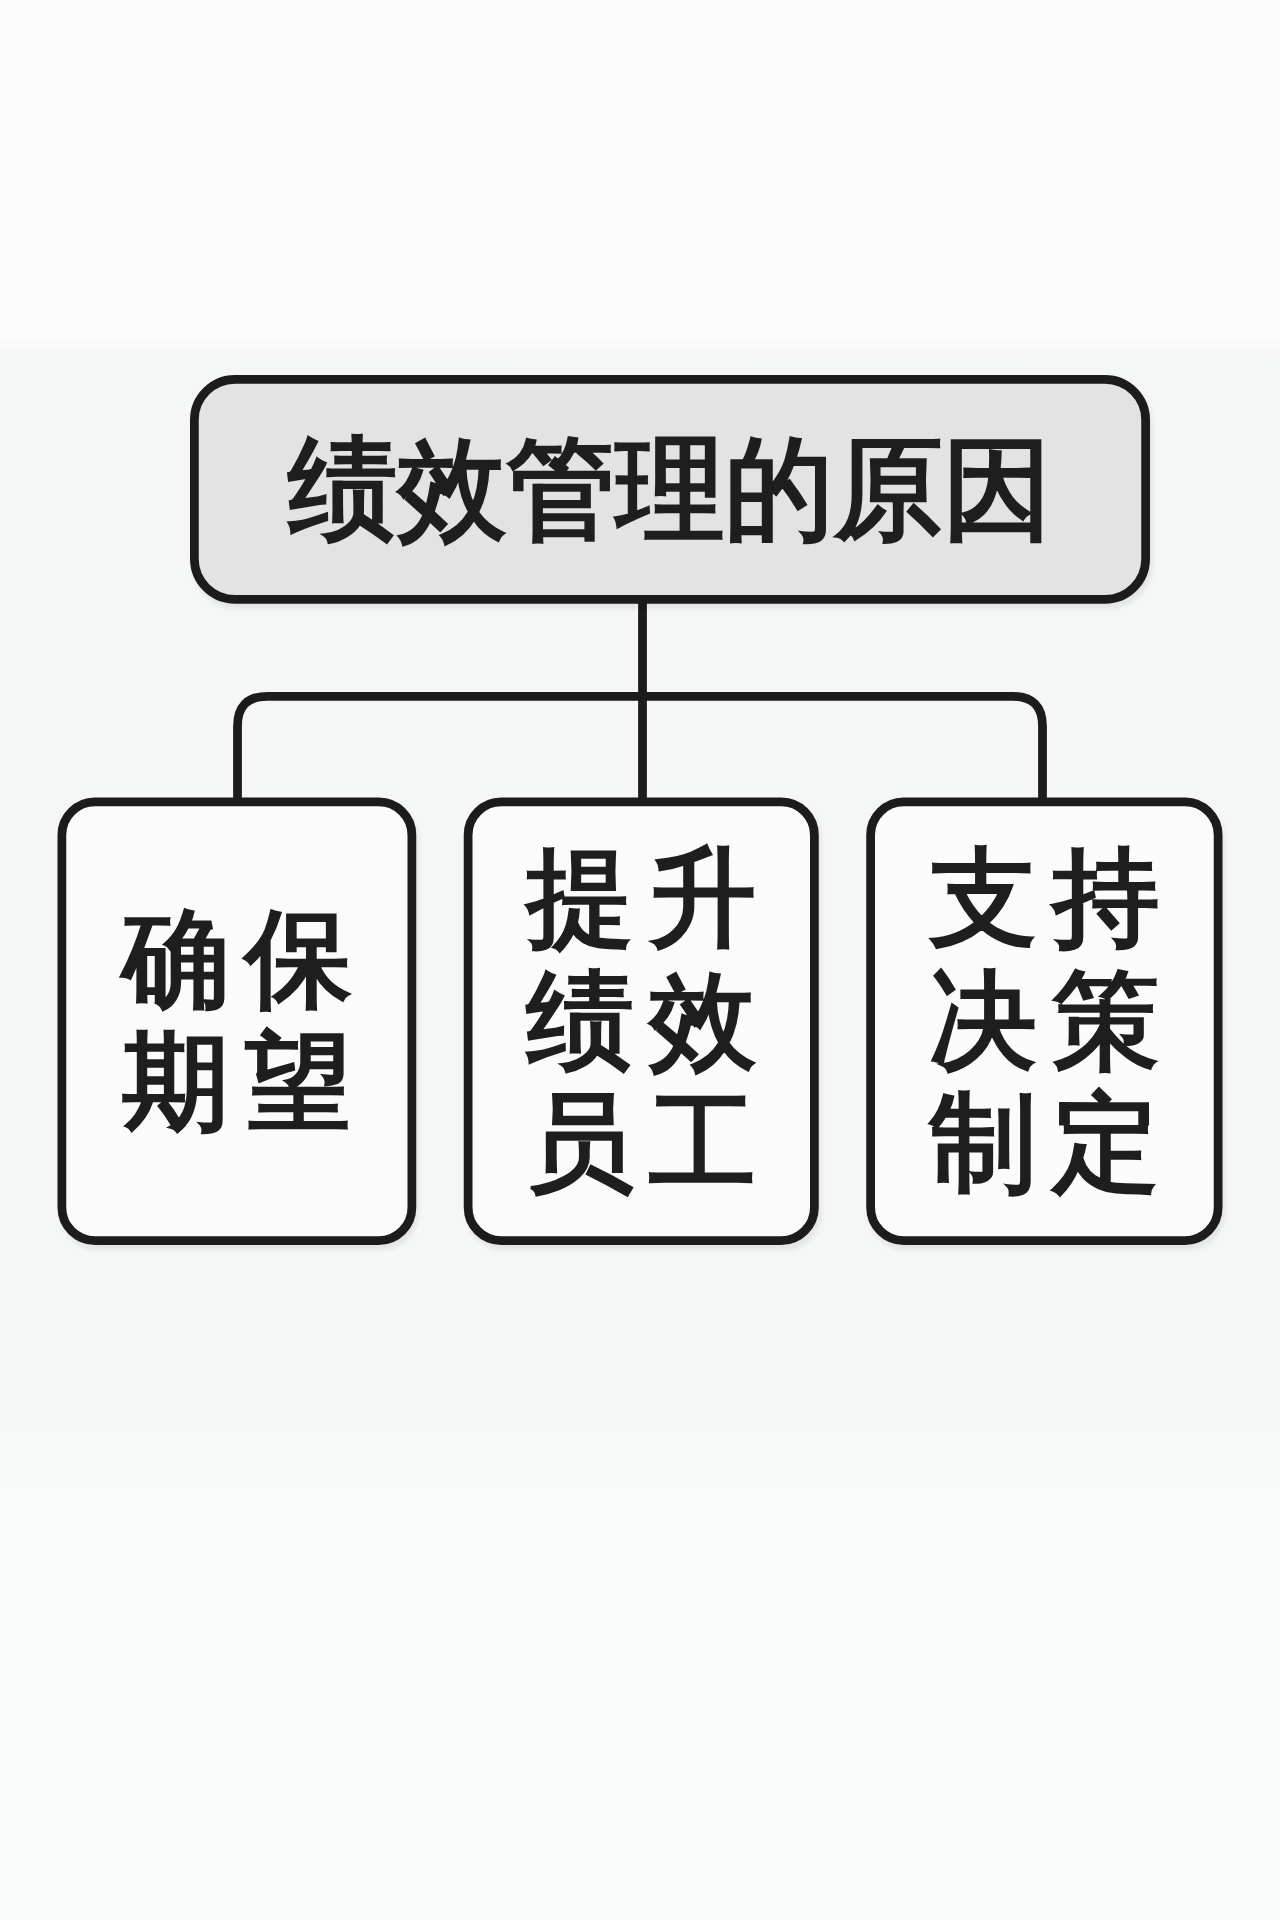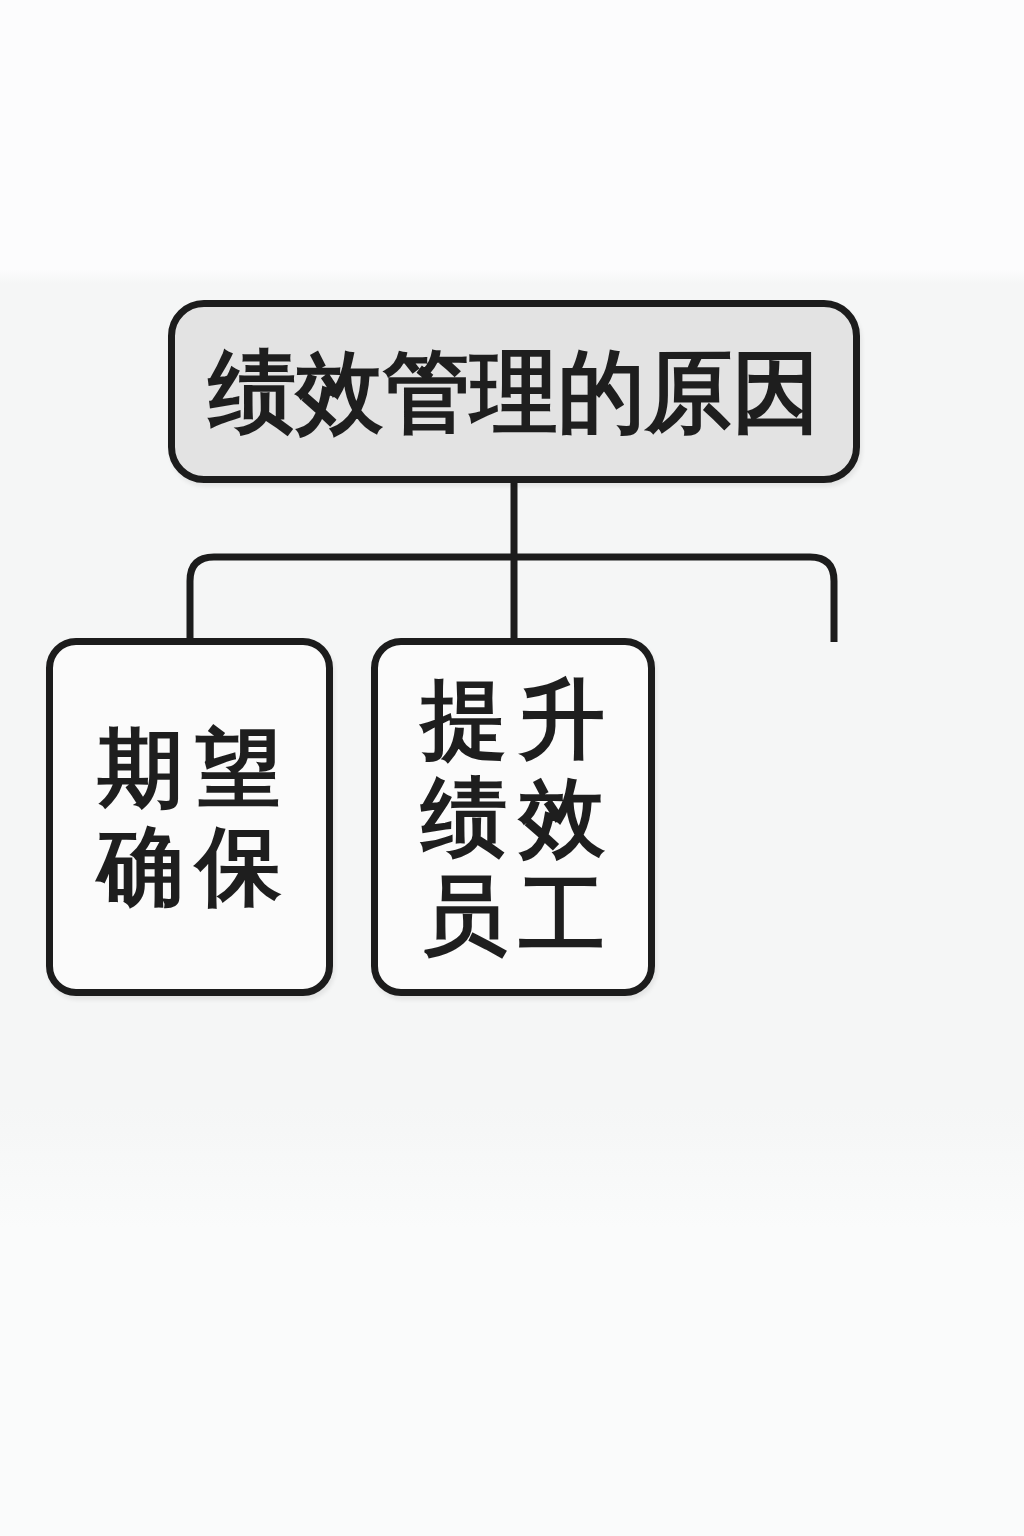--- a/index.html
+++ b/index.html
@@ -23,23 +23,23 @@
   .node {
     position: absolute;
     box-sizing: border-box;
     border: 7px solid var(--border);
     display: flex;
     align-items: center;
     justify-content: center;
     box-shadow: 2px 4px 4px rgba(0,0,0,0.07);
   }
   .root-node {
-    left: 168px;
+    left: 152px;
     top: 300px;
-    width: 692px;
+    width: 768px;
     height: 183px;
     border-radius: 36px;
     background: var(--root-fill);
   }
   .root-label {
     font-size: 90px;
     font-weight: 900;
     letter-spacing: 0px;
     color: var(--text);
     white-space: nowrap;
@@ -89,24 +89,29 @@
   <svg class="connectors" viewBox="0 0 1024 1536" xmlns="http://www.w3.org/2000/svg" aria-hidden="true">
     <path d="M 190 642 L 190 581 Q 190 557 214 557 L 810 557 Q 834 557 834 581 L 834 642"></path>
     <path d="M 514 481 L 514 642"></path>
   </svg>
 
   <div class="node root-node">
     <span class="root-label">绩效管理的原因</span>
   </div>
 
   <div class="node child-node c0">
+    <span class="child-line">确保</span>
     <span class="child-line">期望</span>
-    <span class="child-line">确保</span>
   </div>
 
   <div class="node child-node c1">
     <span class="child-line">提升</span>
     <span class="child-line">绩效</span>
     <span class="child-line">员工</span>
   </div>
 
+  <div class="node child-node c2">
+    <span class="child-line">支持</span>
+    <span class="child-line">决策</span>
+    <span class="child-line">制定</span>
+  </div>
 
 </div>
 
 </body></html>

